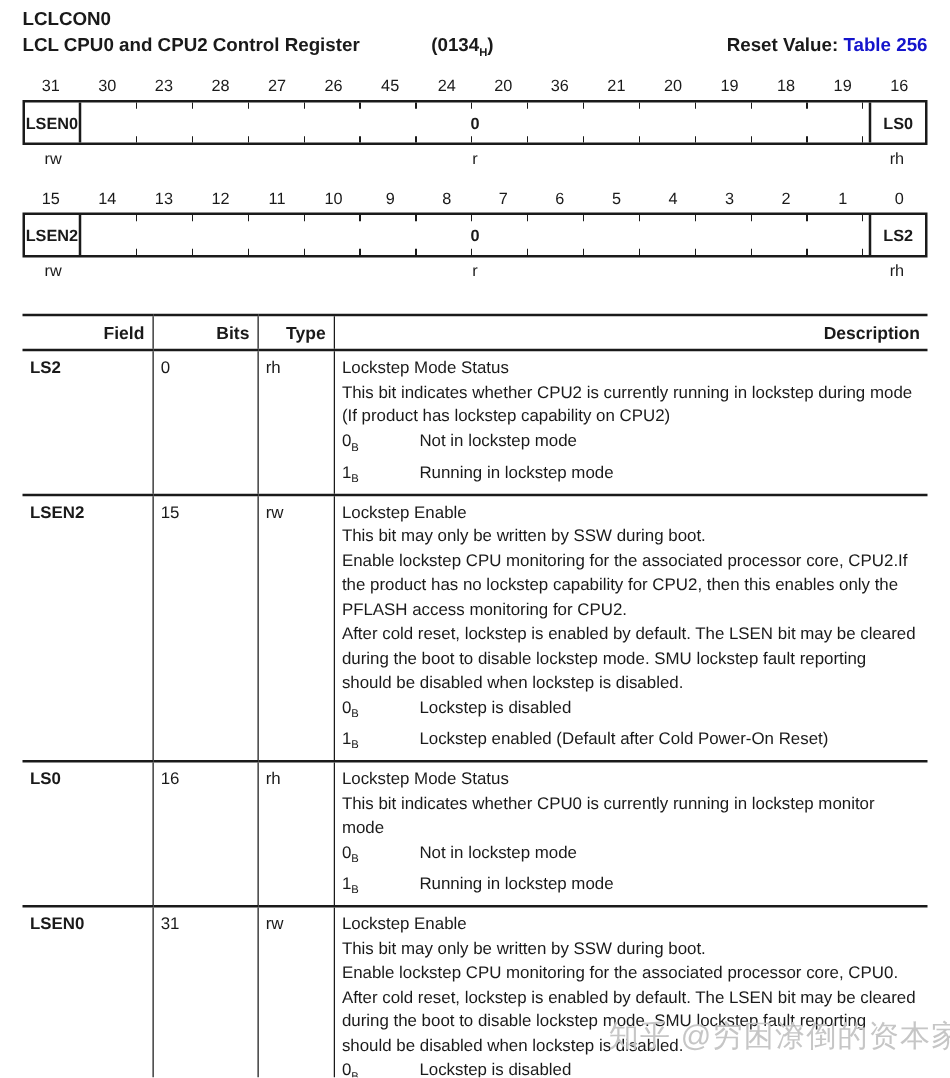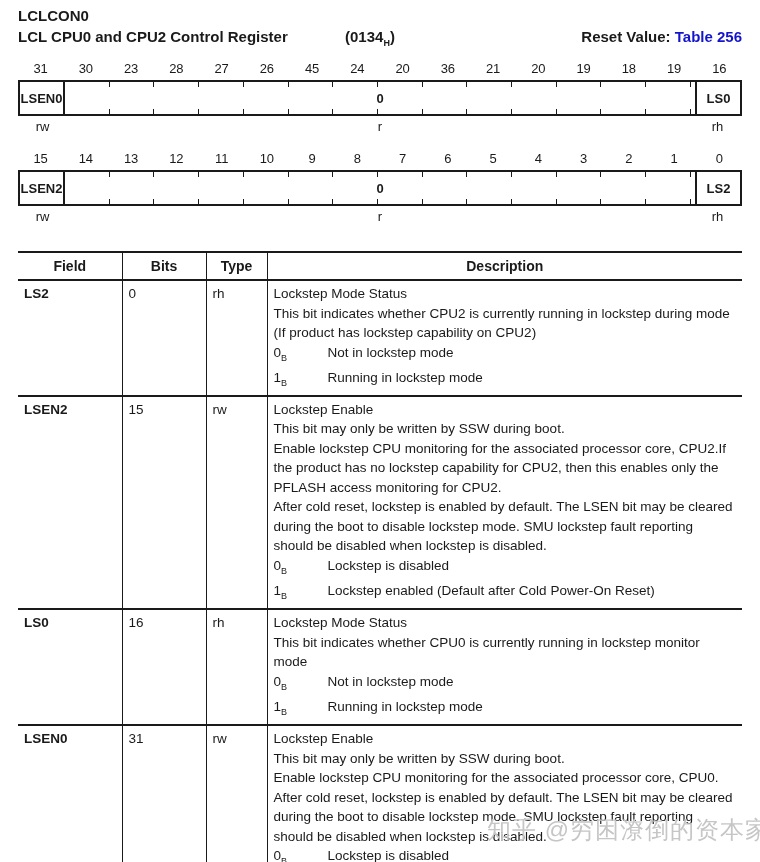--- a/index.html
+++ b/index.html
@@ -58,35 +58,35 @@
     margin:26px 18px 0 18px;
     width:724px;
     border-collapse:collapse;
     table-layout:fixed;
     font-size:13.5px;
   }
   table.fields col.c-field { width:104px; }
   table.fields col.c-bits  { width:84px; }
   table.fields col.c-type  { width:61px; }
   table.fields th {
-    text-align:center; font-size:14px; font-weight:bold;
+    text-align:right; font-size:14px; font-weight:bold;
     border-top:2px solid #1a1a1a; border-bottom:2px solid #1a1a1a;
     padding:4px 6px; line-height:18px;
   }
   table.fields td {
     vertical-align:top;
     border-bottom:2px solid #1a1a1a;
     padding:3px 6px 2px 6px;
     line-height:19.5px;
   }
   table.fields th.vline, table.fields td.vline { border-right:1px solid #1a1a1a; }
   td.desc .d-title { font-weight:normal; }
-  .val-line { display:flex;gap:16px; }
+  .val-line { display:flex; }
   .val-line .val { width:38px; flex:none; }
-  .val-line .val-desc { flex:1; }
+  .val-line .val-desc { flex:1;margin-left:24px; }
 
   
   .watermark {
     position:absolute; left:487px; top:816px;
     font-size:24px; line-height:28px;
     color:#c6c6c6; white-space:nowrap;
     letter-spacing:1px;
     pointer-events:none;
   }
 </style>

